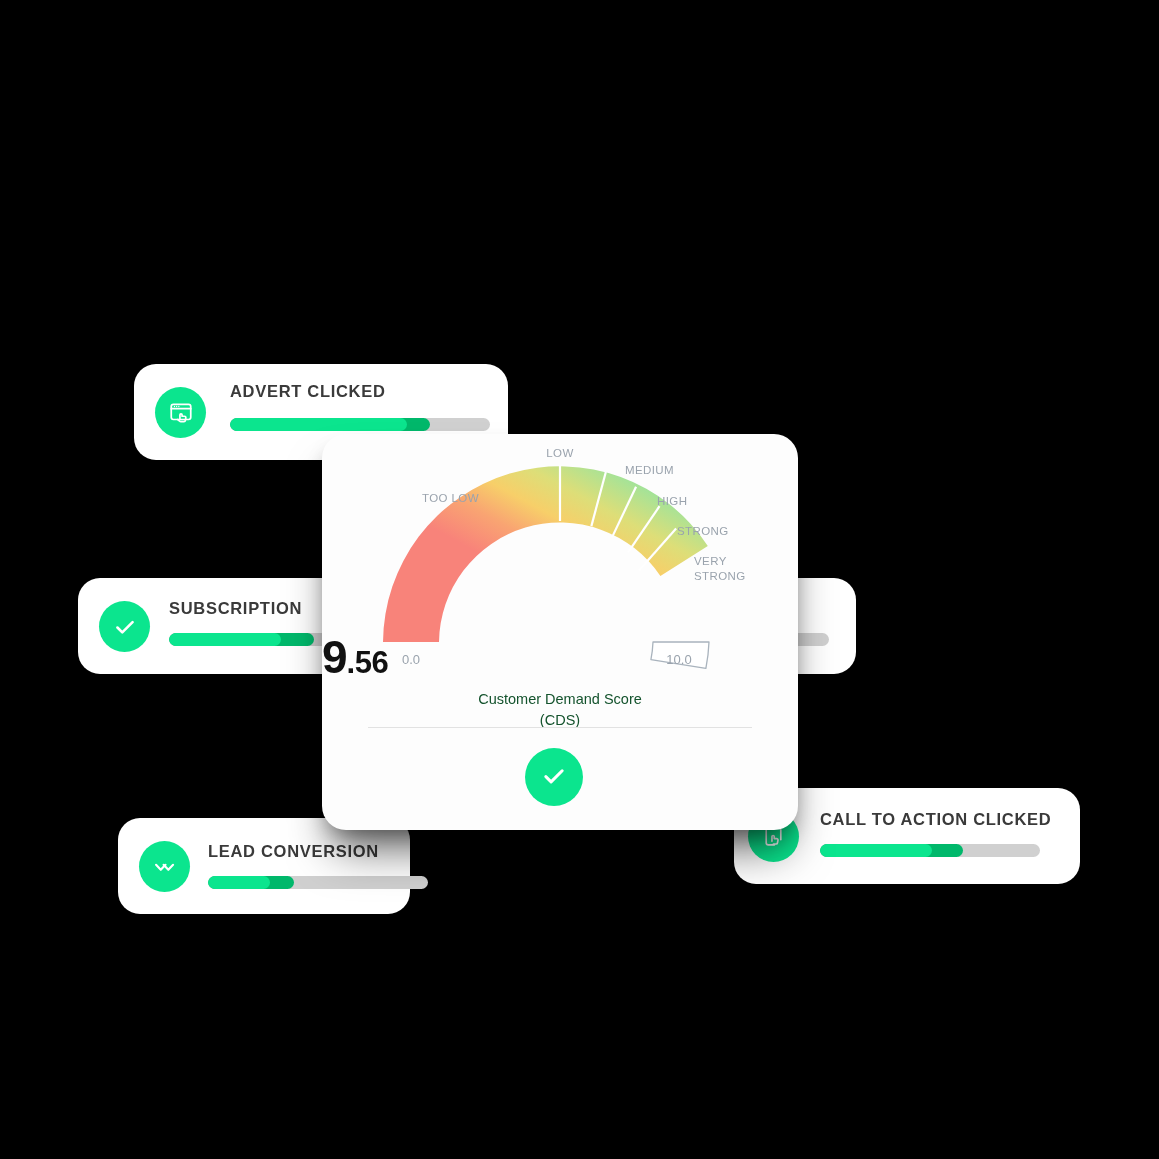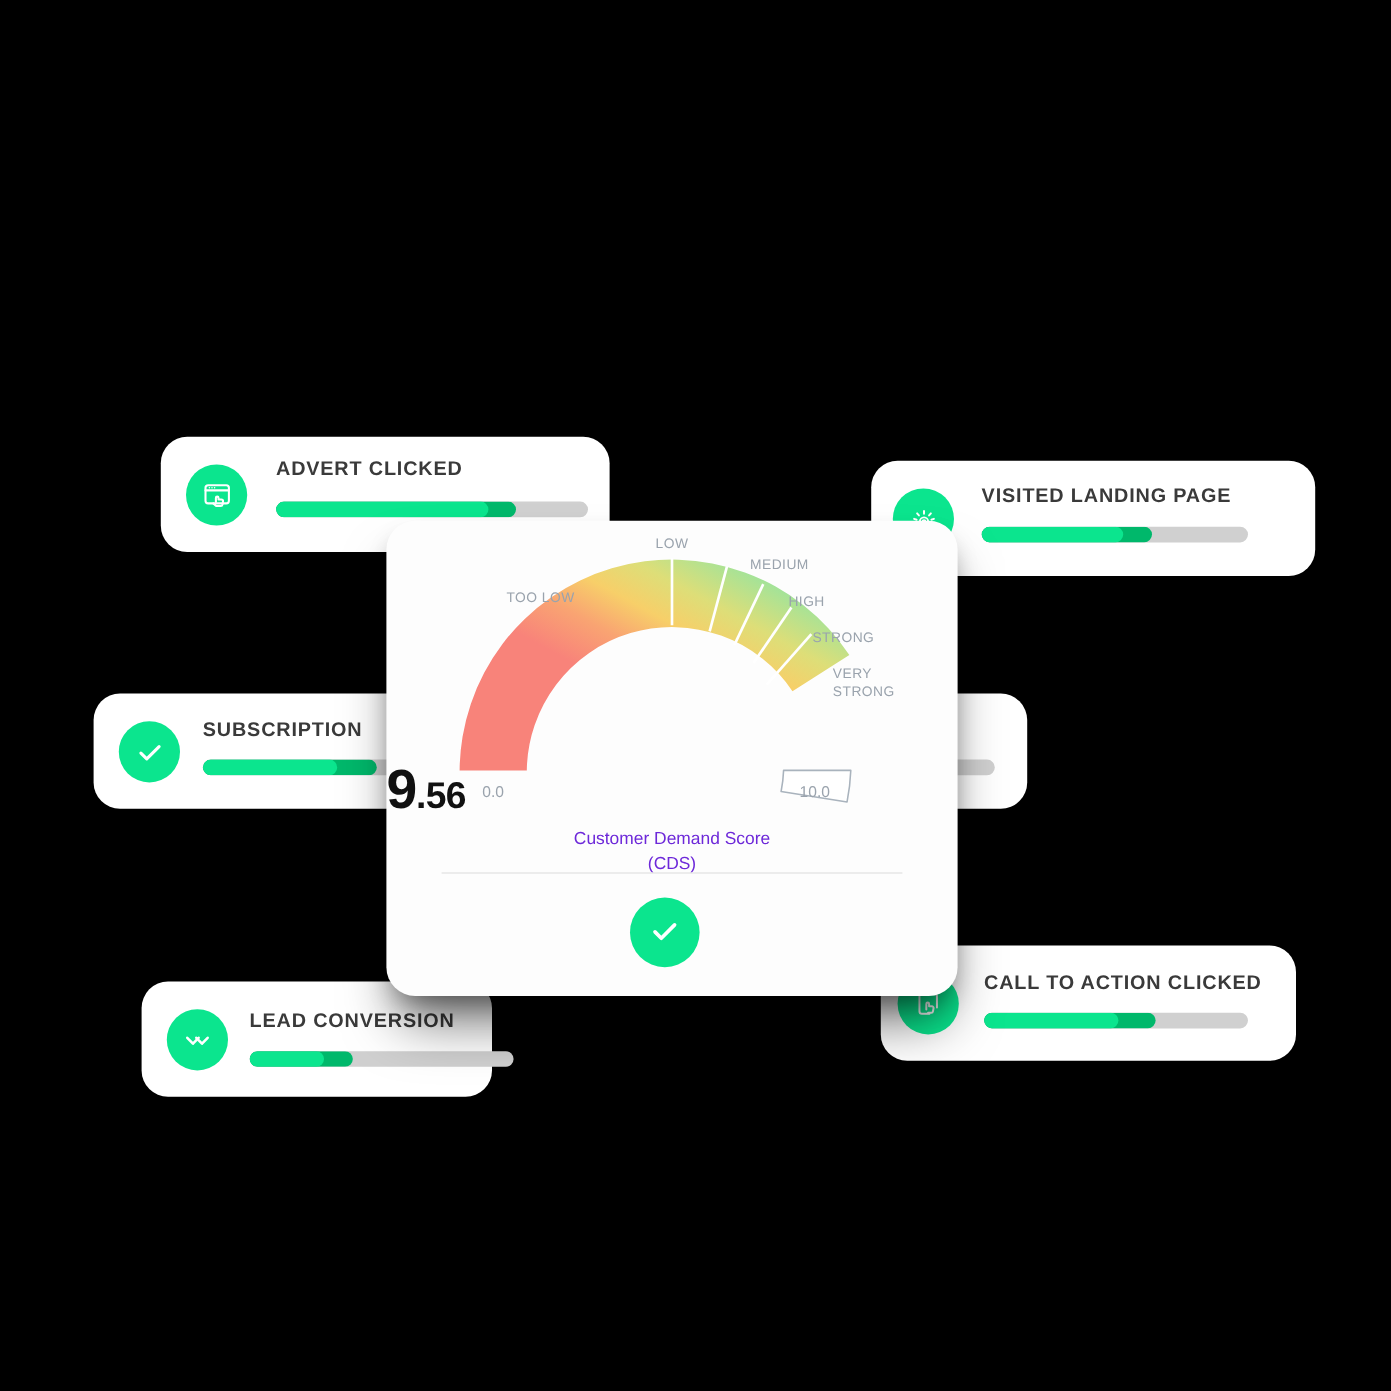--- a/index.html
+++ b/index.html
@@ -125,21 +125,21 @@
     letter-spacing: -0.5px;
   }
 
   #gauge-caption {
     position: absolute;
     left: 0;
     top: 255px;
     width: 476px;
     text-align: center;
     font-size: 14.5px;
-    color: #6d28d9;
+    color: #14532d;
     line-height: 1.45;
     font-family: "Liberation Sans", sans-serif;
   }
 
   #gauge-divider {
     position: absolute;
     left: 46px;
     top: 293px;
     width: 384px;
     height: 1px;
@@ -178,34 +178,20 @@
         <path d="M11 17v-3.2a1 1 0 0 1 1-1 1 1 0 0 1 1 1V15h2.2a1.3 1.3 0 0 1 1.3 1.3l-.45 2.6a1.3 1.3 0 0 1-1.28 1.1h-2.9a1.6 1.6 0 0 1-1.12-.46L9 18"></path>
       </svg>
     </div>
     <div class="metric-title" style="left:96px; top:18px;">ADVERT CLICKED</div>
     <div class="metric-bar" style="left:96px; top:54px; width:260px;">
       <div class="fill-dark" style="width:77%;"></div>
       <div class="fill-light" style="width:68%;"></div>
     </div>
   </div>
 
-  <div class="metric-card" style="left:726px; top:384px; width:370px; height:96px;">
-    <div class="metric-icon" style="left:18px; top:23px; width:51px; height:51px;">
-      <svg width="26" height="26" viewBox="0 0 24 24" fill="none" stroke="#ffffff" stroke-width="1.5" stroke-linecap="round" stroke-linejoin="round">
-        <circle cx="12" cy="13.5" r="3.2"></circle>
-        <circle cx="12" cy="13.5" r="1.1"></circle>
-        <path d="M12 5.4v2.1M6.7 7.2l1.4 1.6M17.3 7.2l-1.4 1.6M4.4 11.4l1.9.7M19.6 11.4l-1.9.7"></path>
-      </svg>
-    </div>
-    <div class="metric-title" style="left:92px; top:20px;">VISITED LANDING PAGE</div>
-    <div class="metric-bar" style="left:92px; top:55px; width:222px;">
-      <div class="fill-dark" style="width:64%;"></div>
-      <div class="fill-light" style="width:53%;"></div>
-    </div>
-  </div>
 
   <div class="metric-card" style="left:78px; top:578px; width:778px; height:96px;">
     <div class="metric-icon" style="left:21px; top:23px; width:51px; height:51px;">
       <svg width="26" height="26" viewBox="0 0 24 24" fill="none" stroke="#ffffff" stroke-width="2.4" stroke-linecap="round" stroke-linejoin="round">
         <path d="M5 12.5l4.5 4.5L19 7.5"></path>
       </svg>
     </div>
     <div class="metric-title" style="left:91px; top:21px;">SUBSCRIPTION</div>
     <div class="metric-bar" style="left:91px; top:55px; width:660px;">
       <div class="fill-dark" style="width:22%;"></div>

